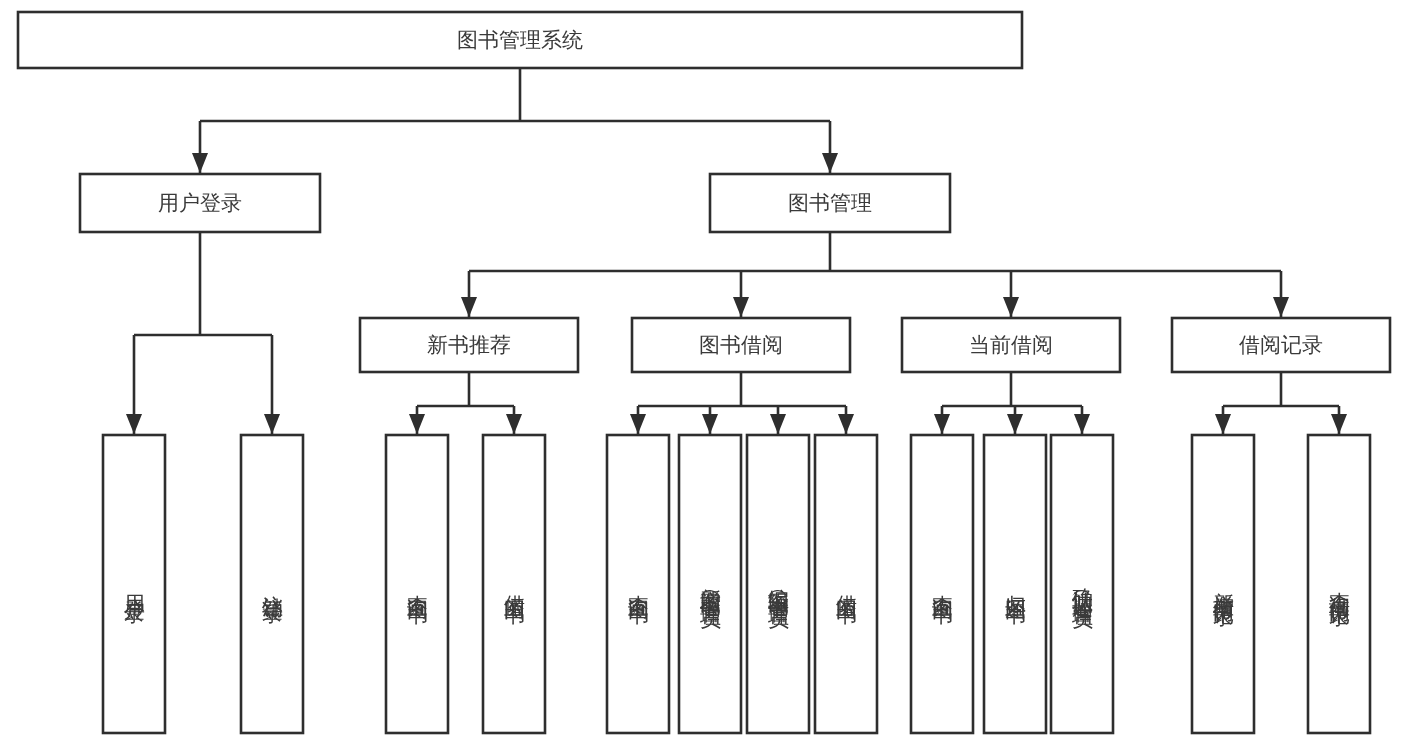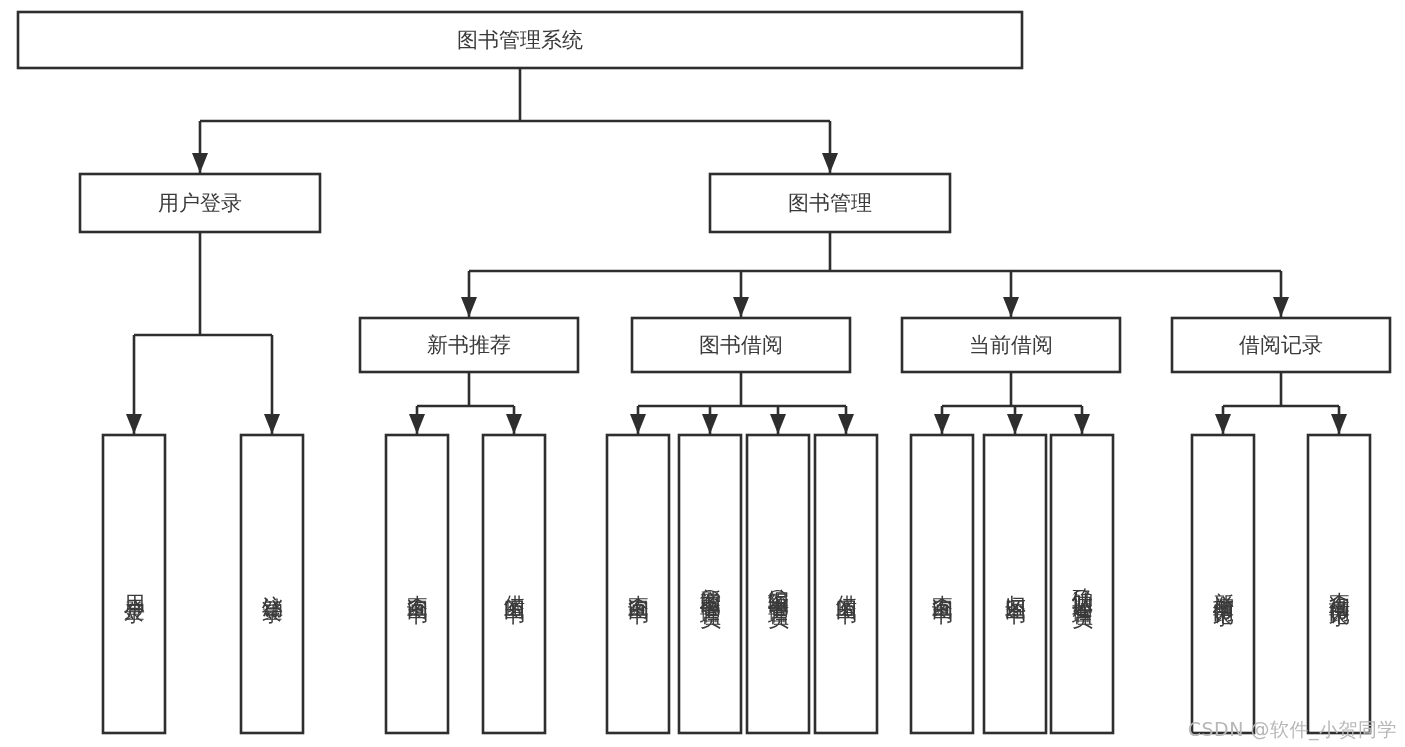--- a/index.html
+++ b/index.html
@@ -179,14 +179,13 @@
       <div class="vlabel" style="left: 679px; top: 435px; width: 62px; height: 298px;">新增图书（管理员）</div>
       <div class="vlabel" style="left: 747px; top: 435px; width: 62px; height: 298px;">编辑图书（管理员）</div>
       <div class="vlabel" style="left: 815px; top: 435px; width: 62px; height: 298px;">借阅图书</div>
       <div class="vlabel" style="left: 911px; top: 435px; width: 62px; height: 298px;">查询图书</div>
       <div class="vlabel" style="left: 984px; top: 435px; width: 62px; height: 298px;">归还图书</div>
       <div class="vlabel" style="left: 1051px; top: 435px; width: 62px; height: 298px;">确认归还（管理员）</div>
       <div class="vlabel" style="left: 1192px; top: 435px; width: 62px; height: 298px;">新增借阅记录</div>
       <div class="vlabel" style="left: 1308px; top: 435px; width: 62px; height: 298px;">查询借阅记录</div>
     </div>
 
-  <div class="watermark">CSDN @软件_小贺同学</div>
 </div>
 
 </body></html>

